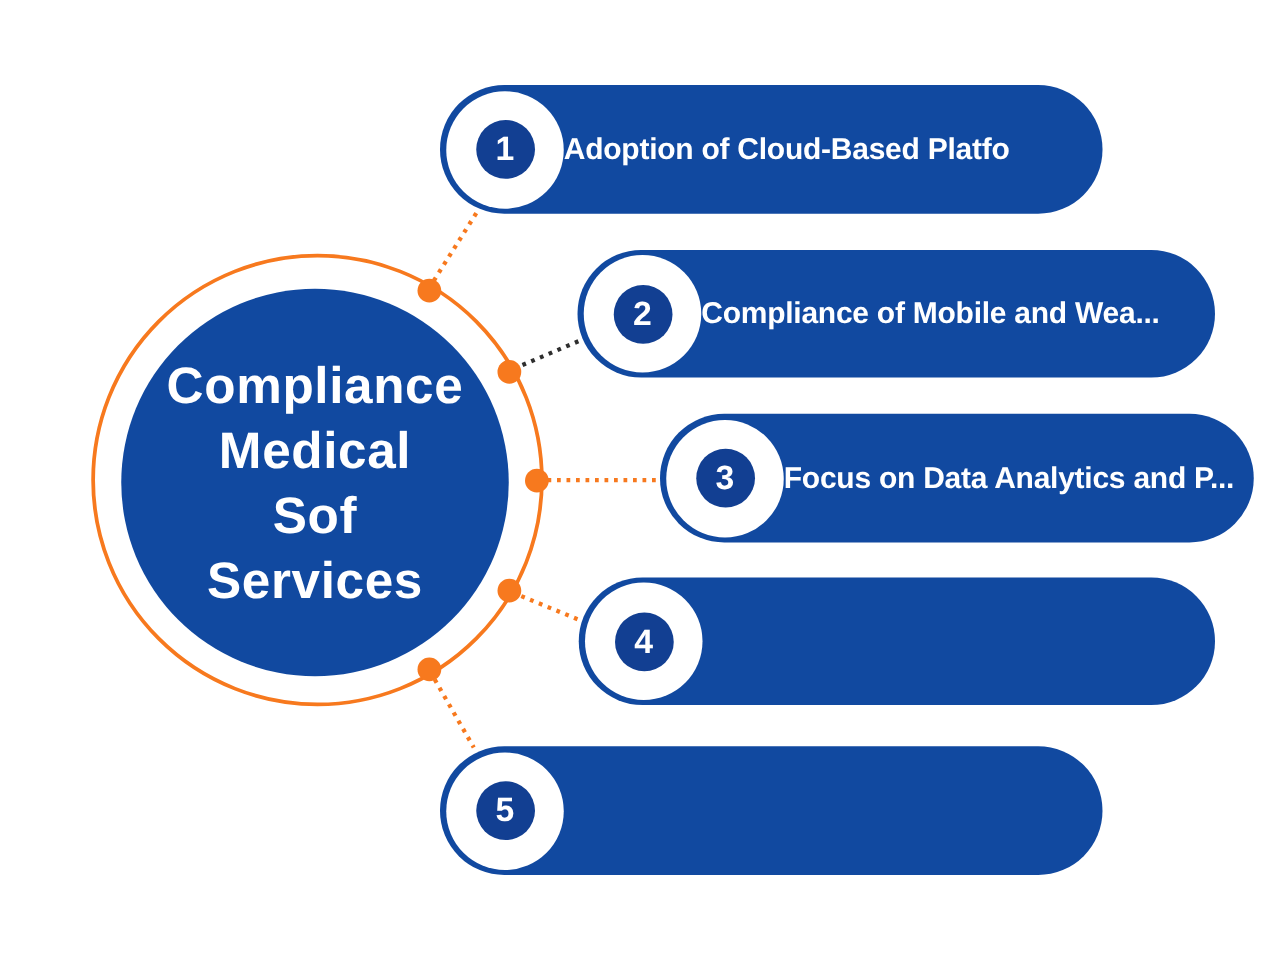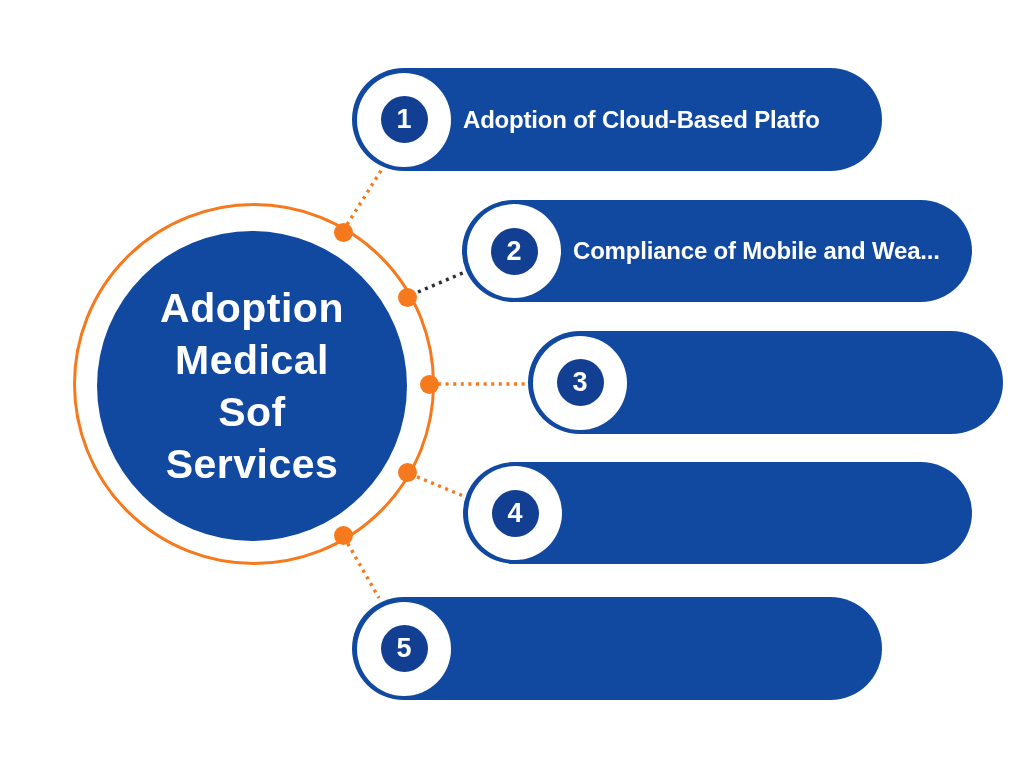--- a/index.html
+++ b/index.html
@@ -43,41 +43,41 @@
   .pill5{left:352px;top:597px;width:530px;height:103px;}
   .badge{
     width:94px;height:94px;border-radius:50%;background:#fff;margin-left:5px;flex:0 0 auto;
     display:flex;align-items:center;justify-content:center;
   }
   .badge-num{
     width:47px;height:47px;border-radius:50%;background:var(--numblue);color:#fff;
     font-size:27px;font-weight:bold;display:flex;align-items:center;justify-content:center;
   }
   .pill-label{
-    color:#fff;font-weight:bold;font-size:24px;margin-left:12px;white-space:nowrap;
+    color:#fff;font-weight:bold;font-size:24px;white-space:nowrap;
     letter-spacing:-0.2px;
   }
 </style>
 </head>
 <body>
 
 <div class="canvas">
 
   <svg class="connectors" viewBox="0 0 1024 768">
     <line class="conn conn-orange" x1="343" y1="231" x2="382" y2="169"></line>
     <line class="conn conn-dark" x1="411" y1="295" x2="465" y2="272"></line>
     <line class="conn conn-orange" x1="438" y1="384" x2="528" y2="384"></line>
     <line class="conn conn-orange" x1="410" y1="474" x2="466" y2="497"></line>
     <line class="conn conn-orange" x1="344" y1="537" x2="379" y2="598"></line>
   </svg>
 
   <div class="hub-ring"></div>
 
   <div class="hub">
-    <span>Adoption</span>
+    <span>Compliance</span>
     <span>Medical</span>
     <span>Sof</span>
     <span>Services</span>
   </div>
 
   <span class="dot dot1"></span>
   <span class="dot dot2"></span>
   <span class="dot dot3"></span>
   <span class="dot dot4"></span>
   <span class="dot dot5"></span>
@@ -93,20 +93,21 @@
     <span class="badge">
       <span class="badge-num">2</span>
     </span>
     <span class="pill-label">Compliance of Mobile and Wea...</span>
   </div>
 
   <div class="pill pill3">
     <span class="badge">
       <span class="badge-num">3</span>
     </span>
+    <span class="pill-label">Focus on Data Analytics and P...</span>
   </div>
 
   <div class="pill pill4">
     <span class="badge">
       <span class="badge-num">4</span>
     </span>
   </div>
 
   <div class="pill pill5">
     <span class="badge">

